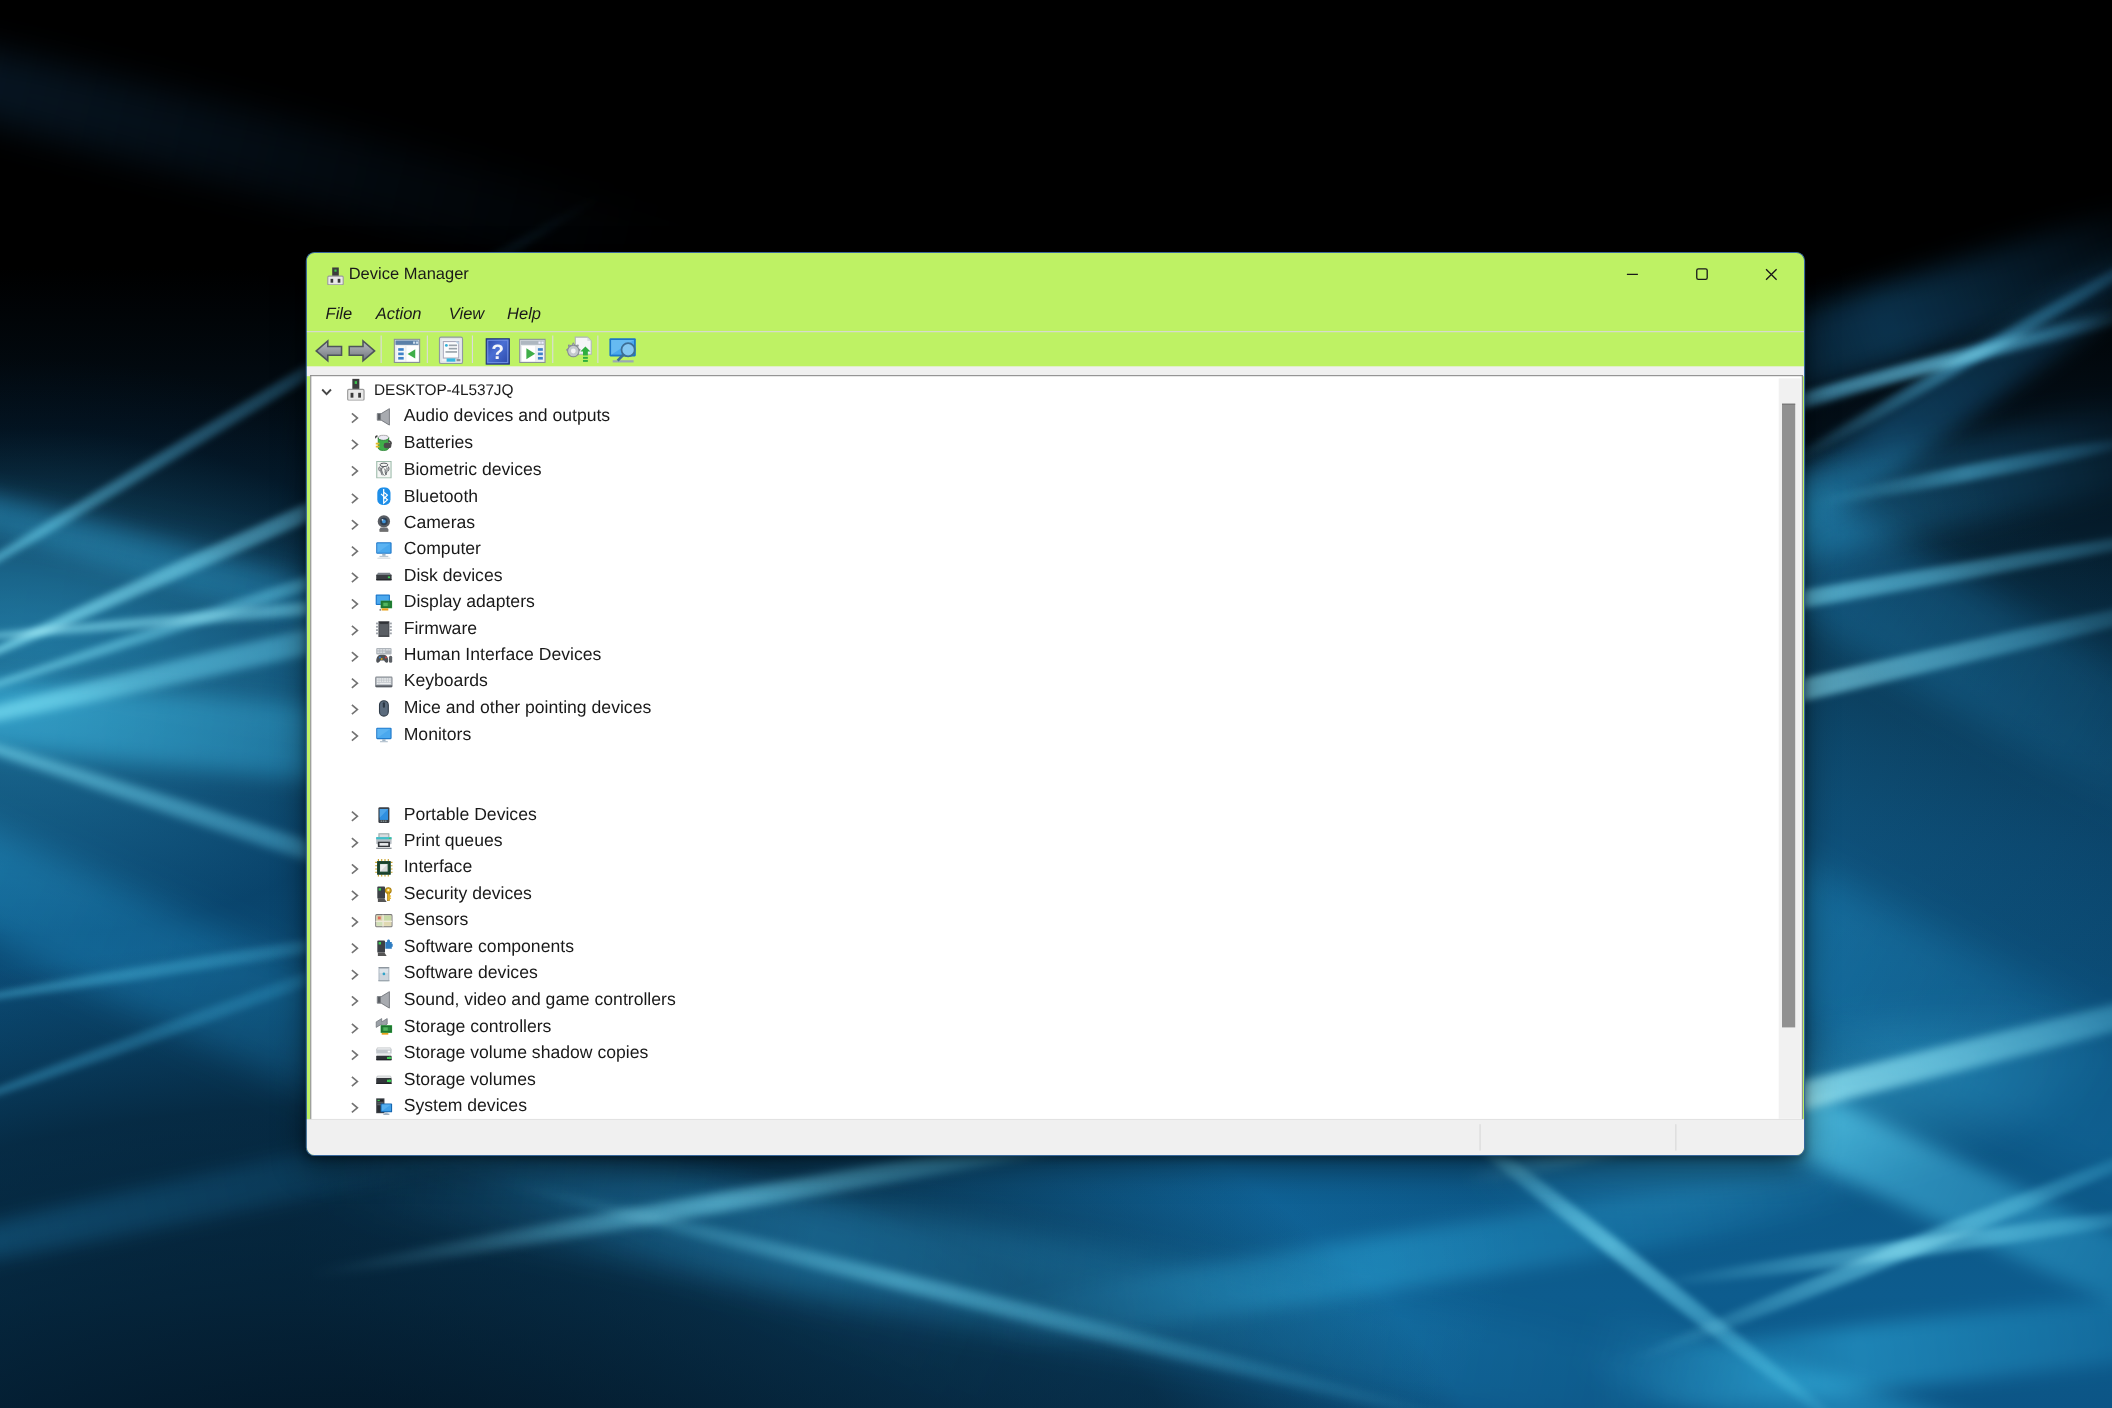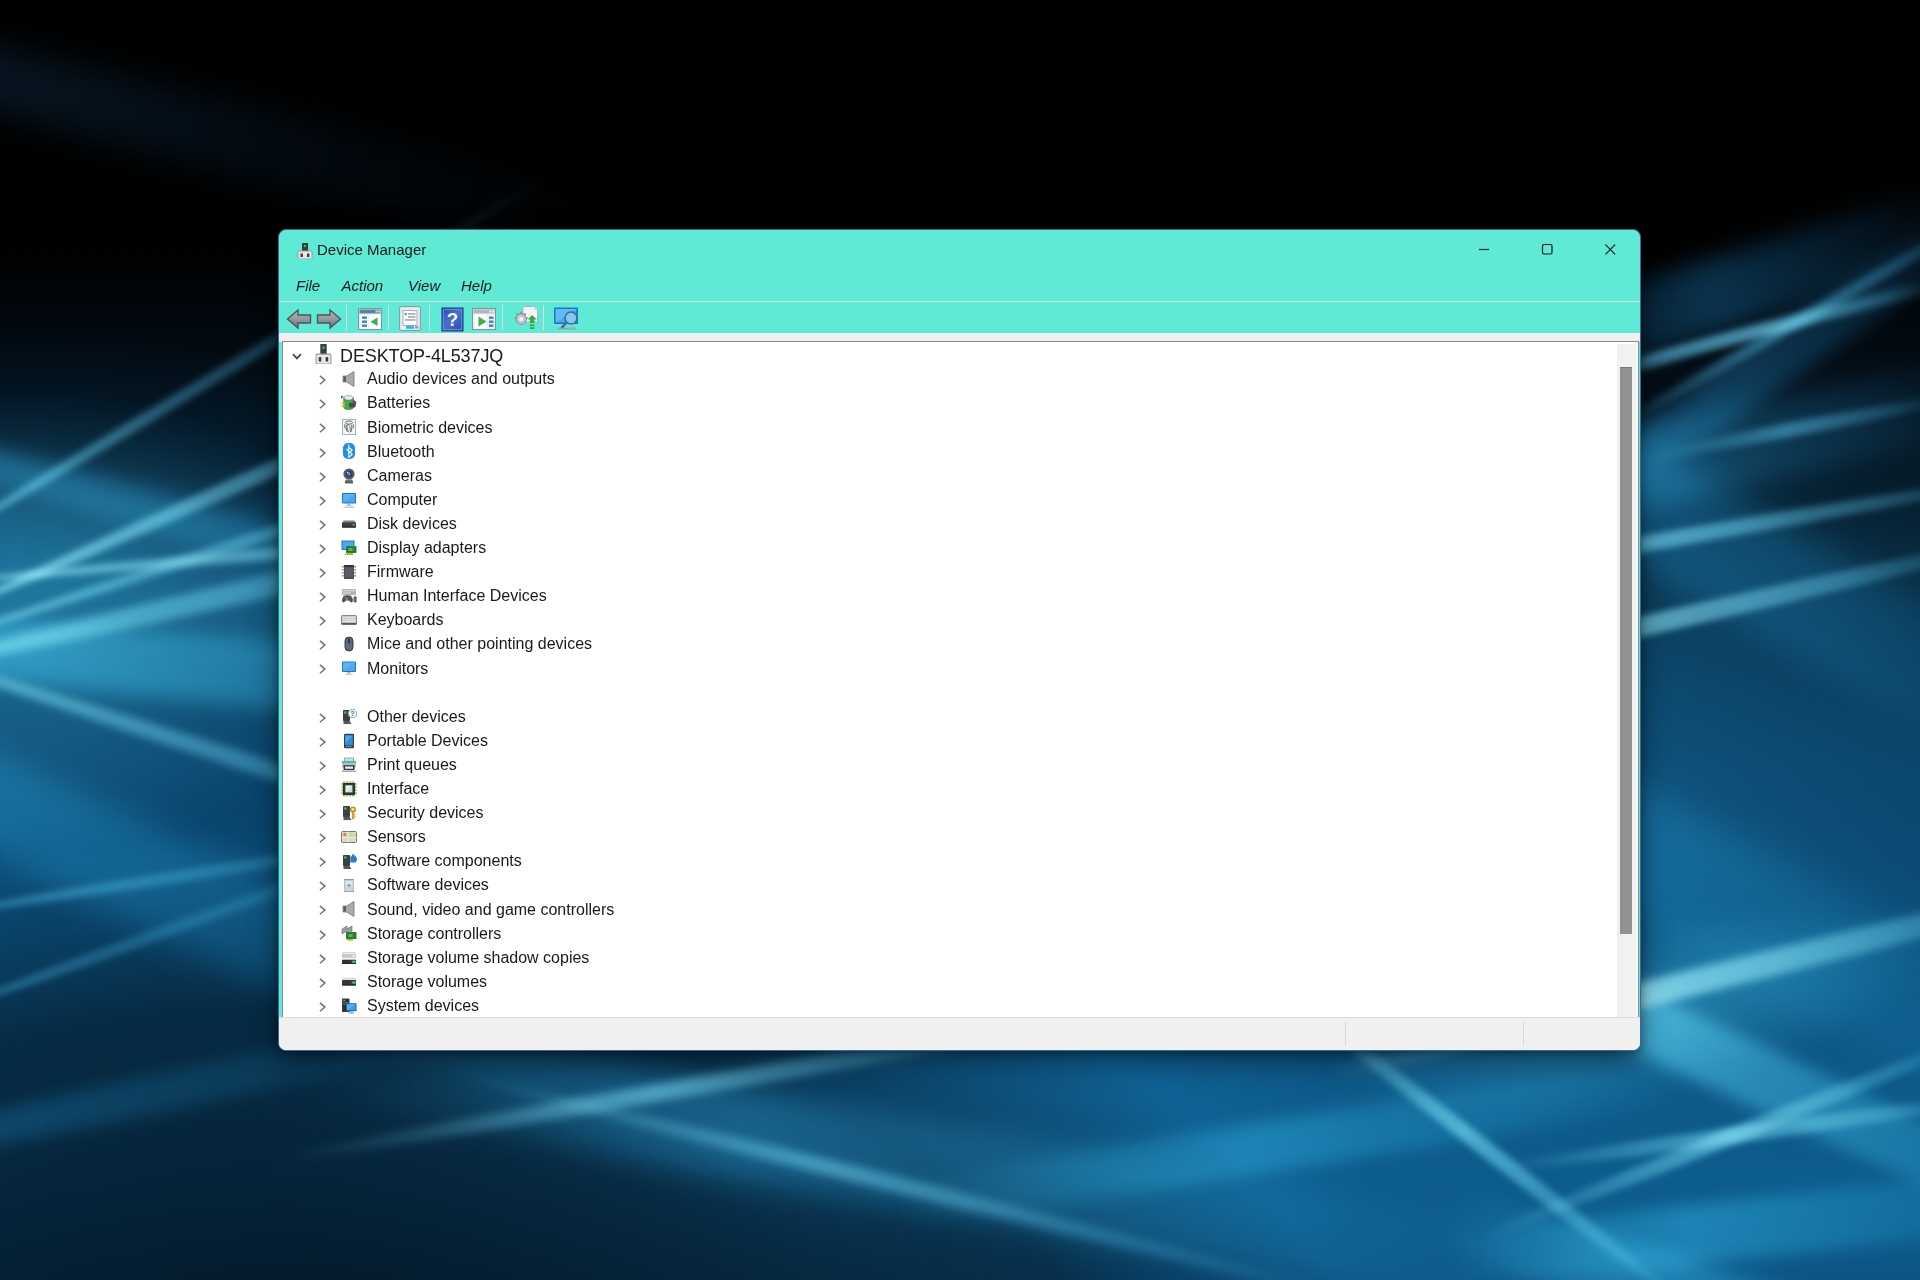--- a/index.html
+++ b/index.html
@@ -4,21 +4,21 @@
 html,body{margin:0;padding:0;width:1920px;height:1280px;overflow:hidden;background:#000;font-family:"Liberation Sans",sans-serif;}
 #wall{position:absolute;inset:0;overflow:hidden;
 background:
  radial-gradient(1500px 900px at 320px 1500px, rgba(1,8,16,0.92), rgba(1,8,16,0.55) 55%, rgba(0,0,0,0) 72%),
  radial-gradient(1000px 520px at 1430px 700px, rgba(35,160,225,0.28), rgba(0,0,0,0) 62%),
  radial-gradient(700px 420px at 20px 620px, rgba(55,185,240,0.48), rgba(0,60,110,0.1) 55%, rgba(0,0,0,0) 70%),
  radial-gradient(800px 420px at 820px 1130px, rgba(30,150,220,0.4), rgba(0,0,0,0) 70%),
  linear-gradient(180deg,#000 0%,#000 19%,#030e17 30%,#07293f 45%,#0a4166 60%,#0c5482 78%,#0d5c8e 92%,#0c5586 100%);
 }
 .beam{position:absolute;mix-blend-mode:screen;pointer-events:none;transform-origin:0 50%;border-radius:50%/8px;}
-#win{position:absolute;left:278px;top:229px;width:1363px;height:822px;background:#5eead4;border-radius:8px;
+#win{position:absolute;left:278px;top:229px;width:1363px;height:822px;background:#bef264;border-radius:8px;
  border:1.5px solid #38689c; box-sizing:border-box; box-shadow:0 10px 30px rgba(0,0,0,0.45), 0 2px 8px rgba(0,0,0,0.35);}
 #title{position:absolute;left:0;top:0;right:0;height:40px;}
 #title .txt{position:absolute;left:38px;top:11px;font-size:15px;color:#191919;}
 #title svg.appico{position:absolute;left:18px;top:13px;}
 .capbtn{position:absolute;top:0;width:46px;height:39px;}
 #btn-min{left:1182px;} #btn-max{left:1245px;} #btn-cls{left:1308px;}
 #menu{position:absolute;left:0;top:40px;right:0;height:31px;border-bottom:1px solid #d9d9d9;font-style:italic;}
 #menu span{position:absolute;top:7px;font-size:15px;color:#1a1a1a;letter-spacing:0;}
 #toolbar{position:absolute;left:0;top:72px;right:0;height:31px;}
 #toolbar svg{position:absolute;top:3px;}
@@ -451,21 +451,21 @@
         <div id="scrollthumb"></div>
       </div>
     <div id="tree">
         <div class="row" style="top:0px">
  <svg class="chev" style="left:8.5px;top:8.7px" width="10" height="7">
             <use href="#i-chevd"></use>
           </svg>
  <svg class="ico" style="left:31.5px;top:0px" width="17" height="20" viewBox="0 0 16 16" preserveAspectRatio="none">
             <use href="#i-pc"></use>
           </svg>
- <span class="lbl" style="left:57px;font-size:18px;letter-spacing:-0.1px">DESKTOP-4L537JQ</span>
+ <span class="lbl" style="left:57px;font-size:14px;letter-spacing:-0.1px">DESKTOP-4L537JQ</span>
         </div>
         <div class="row" style="top:24.1px">
  <svg class="chev" style="left:36.3px;top:7.2px" width="7" height="11">
             <use href="#i-chev"></use>
           </svg>
  <svg class="ico" width="16" height="16">
             <use href="#i-spk"></use>
           </svg>
  <span class="lbl">Audio devices and outputs</span>
         </div>
@@ -569,29 +569,20 @@
  <span class="lbl">Mice and other pointing devices</span>
         </div>
         <div class="row" style="top:313.3px">
  <svg class="chev" style="left:36.3px;top:7.2px" width="7" height="11">
             <use href="#i-chev"></use>
           </svg>
  <svg class="ico" width="16" height="16">
             <use href="#i-mon2"></use>
           </svg>
  <span class="lbl">Monitors</span>
-        </div>
-        <div class="row" style="top:361.5px">
- <svg class="chev" style="left:36.3px;top:7.2px" width="7" height="11">
-            <use href="#i-chev"></use>
-          </svg>
- <svg class="ico" width="16" height="16">
-            <use href="#i-other"></use>
-          </svg>
- <span class="lbl">Other devices</span>
         </div>
         <div class="row" style="top:385.6px">
  <svg class="chev" style="left:36.3px;top:7.2px" width="7" height="11">
             <use href="#i-chev"></use>
           </svg>
  <svg class="ico" width="16" height="16">
             <use href="#i-tab"></use>
           </svg>
  <span class="lbl">Portable Devices</span>
         </div>

